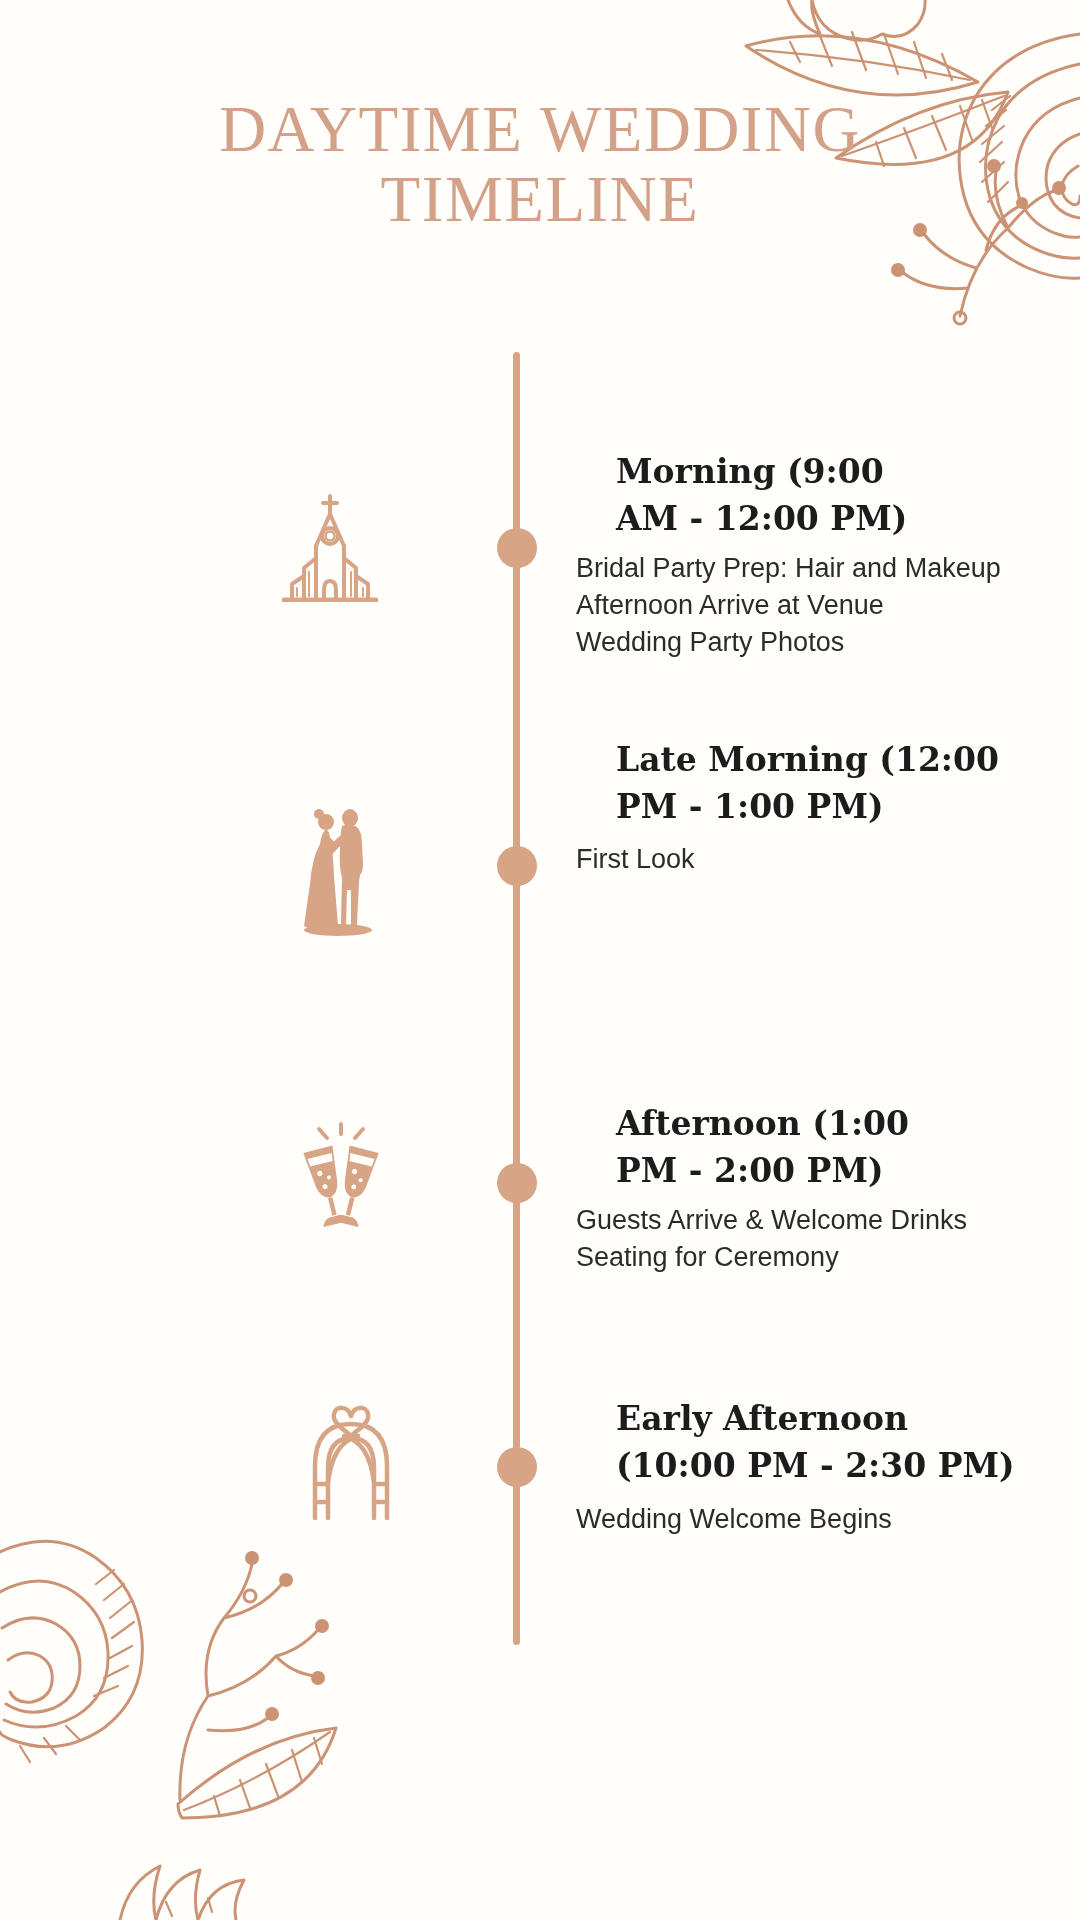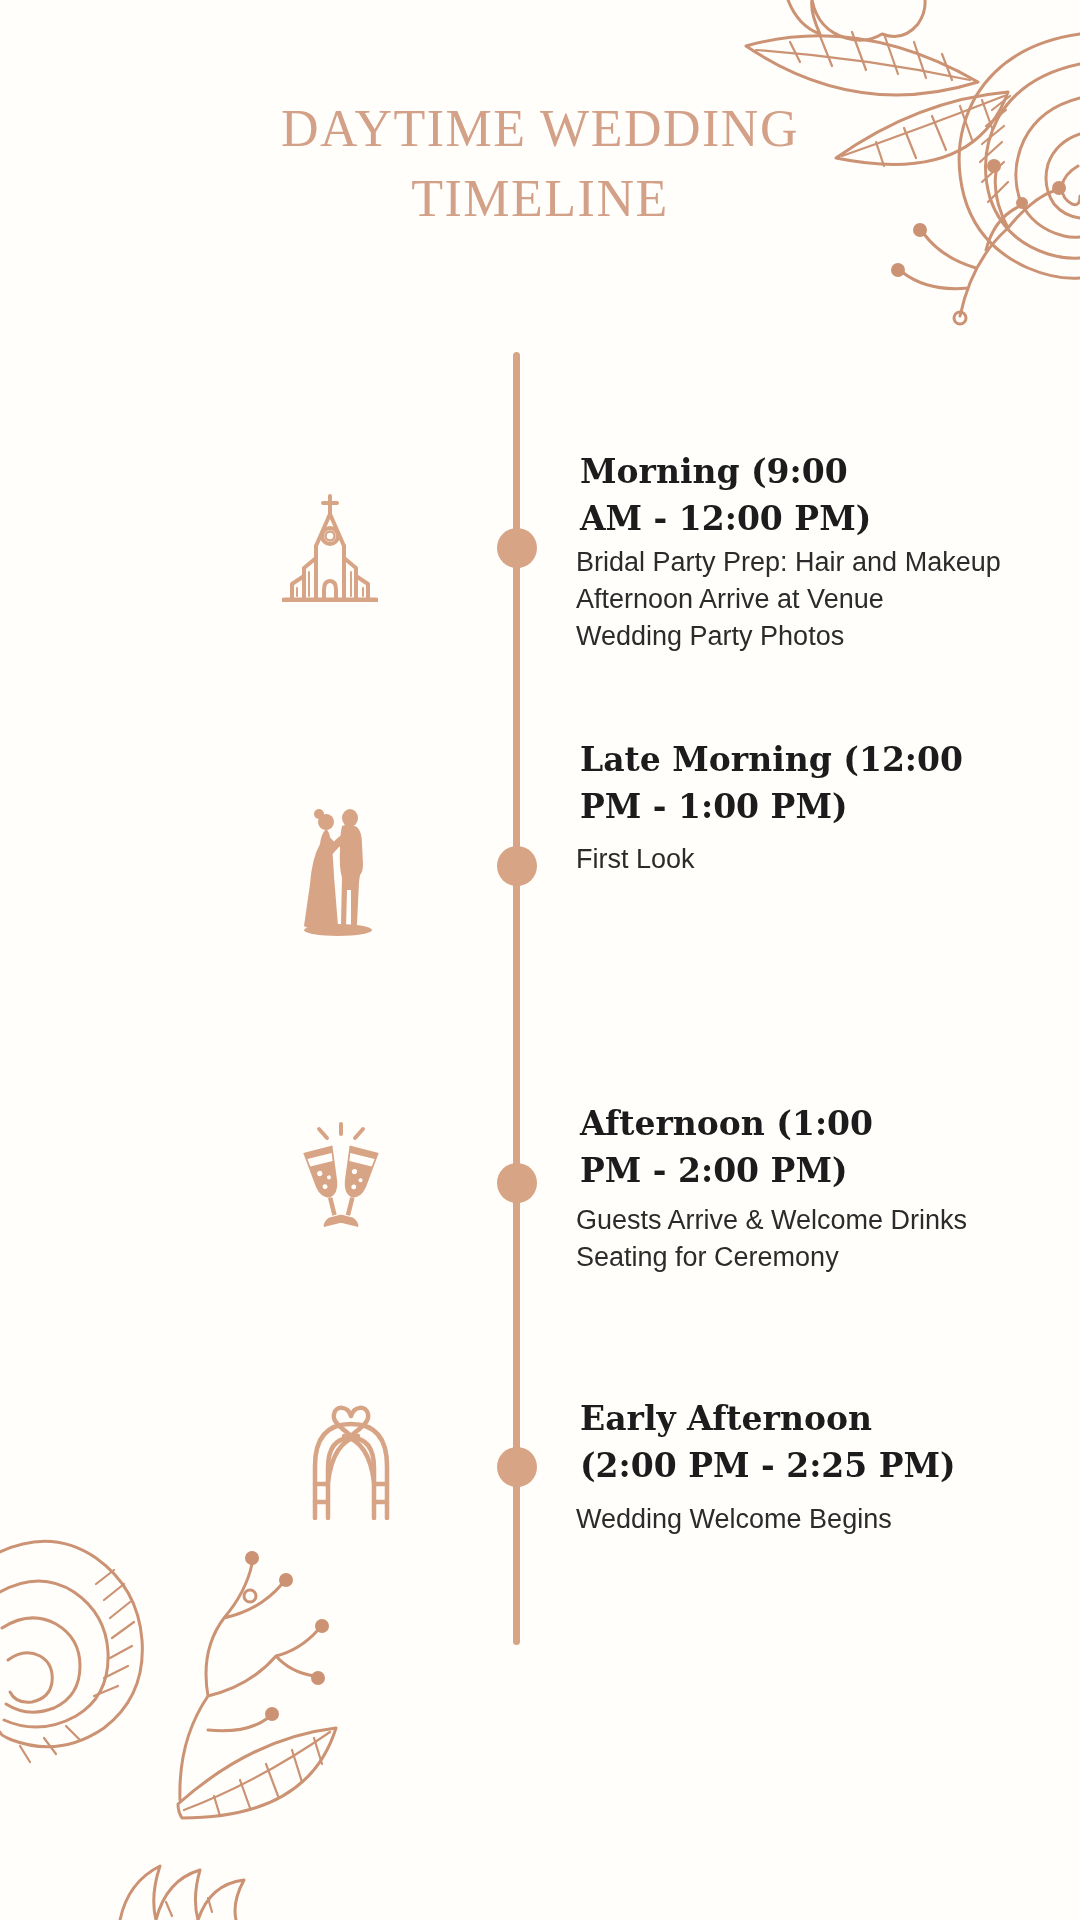--- a/index.html
+++ b/index.html
@@ -6,46 +6,47 @@
   .canvas{
     position:relative;width:1080px;height:1920px;margin:0 auto;
     background:#FFFEFB;overflow:hidden;
     font-family:"Liberation Sans",sans-serif;
   }
   
   .page-title{
     position:absolute;top:94px;left:0;width:1080px;
     text-align:center;
     font-family:"Liberation Serif",serif;
-    font-size:52px;line-height:70px;letter-spacing:1.5px;
+    font-size:65px;line-height:70px;letter-spacing:1.5px;
     color:#D3A088;white-space:pre-line;font-weight:400;
   }
   
   .spine{
     position:absolute;left:513px;top:352px;width:7px;height:1293px;
     background:#D7A486;border-radius:4px;
   }
   .node{
     position:absolute;width:40px;height:40px;border-radius:50%;
     background:#D7A486;left:497px;
   }
   .node.n1{top:528px}.node.n2{top:846px}.node.n3{top:1163px}.node.n4{top:1447px}
   
   .entry{position:absolute;left:576px;width:470px;}
   .entry-heading{
     font-family:"DejaVu Serif","Liberation Serif",serif;font-weight:700;
     font-size:33px;line-height:47px;color:#1C1C1C;white-space:pre-line;
     padding-left:4px;
+    margin-left:36px;
   }
   .entry-items{margin-top:11px;}
   .entry-item{
     font-size:27px;line-height:37px;color:#2B2B2B;
   }
   .e1{top:448px}.e2{top:736px}.e3{top:1100px}.e4{top:1395px}
-  .e1 .entry-items{margin-top:2px}
+  .e1 .entry-items{margin-top:8px}
   .e3 .entry-items{margin-top:8px}
   .e4 .entry-items{margin-top:12px}
   
   .tl-icon{position:absolute;}
   .icon-church{left:282px;top:494px;}
   .icon-couple{left:300px;top:806px;}
   .icon-champagne{left:296px;top:1122px;}
   .icon-arch{left:308px;top:1396px;}
   
   .floral-tr{position:absolute;top:0;right:0;}
@@ -199,19 +200,19 @@
     <div class="entry-heading">Afternoon (1:00
 PM - 2:00 PM)</div>
     <div class="entry-items">
       <div class="entry-item">Guests Arrive &amp; Welcome Drinks</div>
       <div class="entry-item">Seating for Ceremony</div>
     </div>
   </div>
 
   <div class="entry e4">
     <div class="entry-heading">Early Afternoon
-(2:00 PM - 2:25 PM)</div>
+(10:00 PM - 2:30 PM)</div>
     <div class="entry-items">
       <div class="entry-item">Wedding Welcome Begins</div>
     </div>
   </div>
 
 </div>
 
 </body></html>

